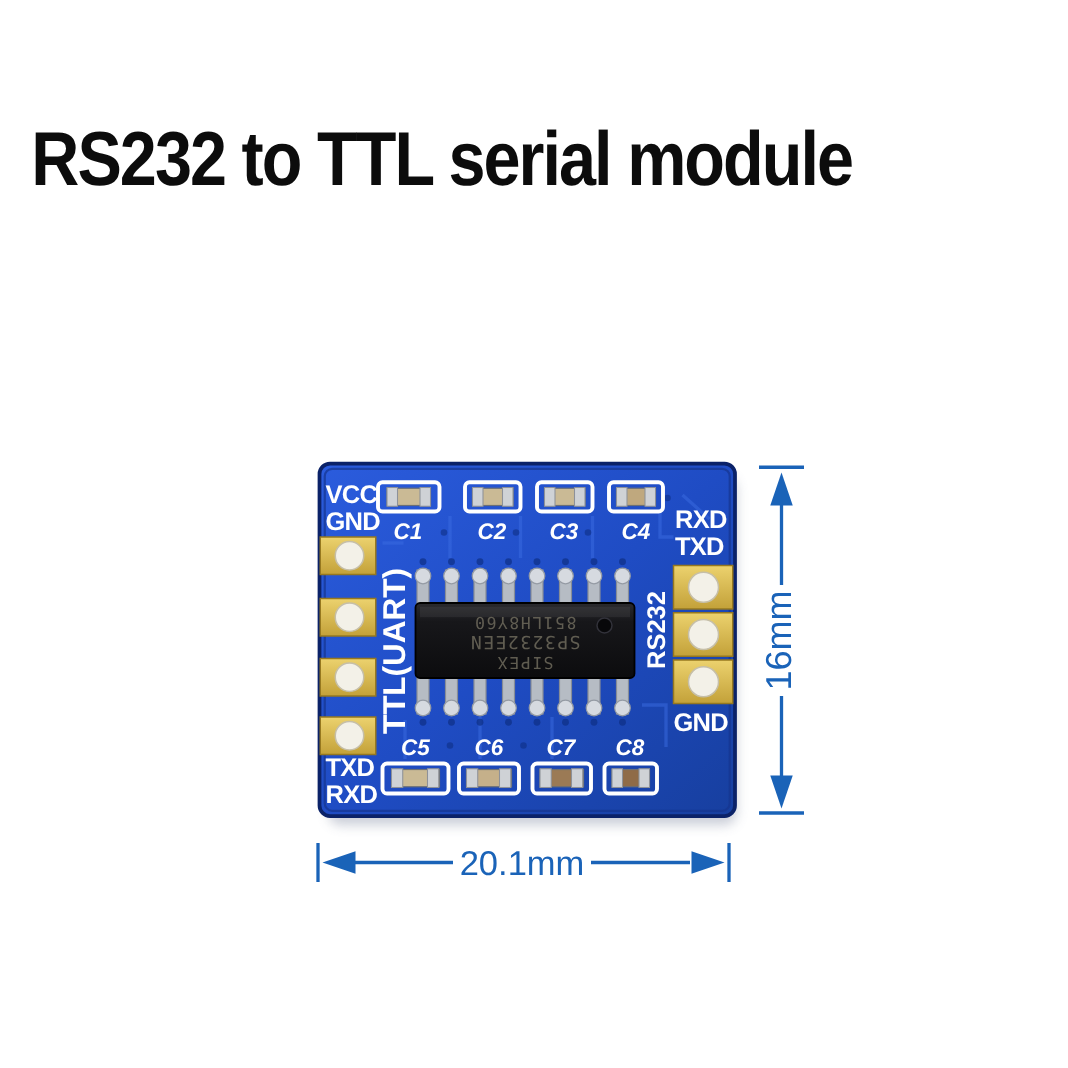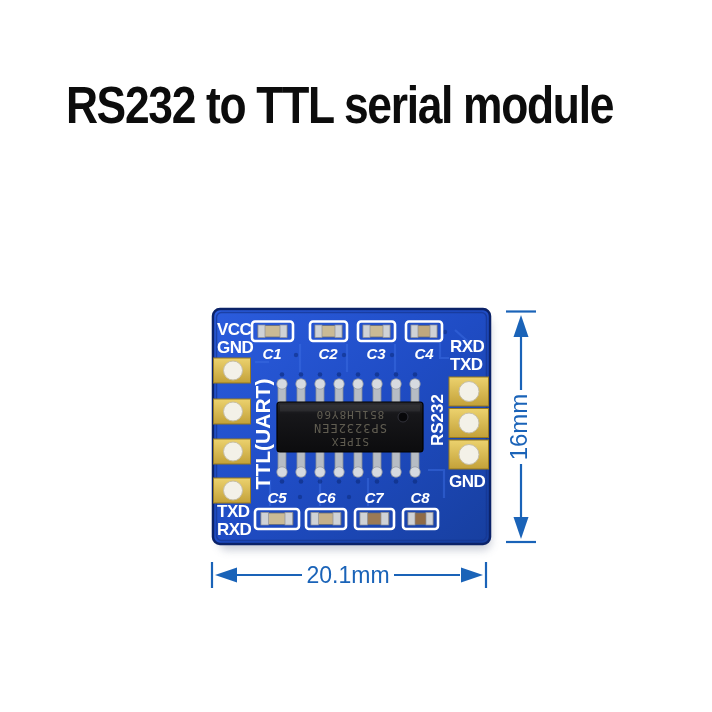--- a/index.html
+++ b/index.html
@@ -2,21 +2,21 @@
 <html><head>
 <meta charset="utf-8">
 <style>
   html,body{margin:0;padding:0;background:#ffffff;}
   .stage{
     position:relative;width:712px;height:712px;background:#ffffff;overflow:hidden;
     font-family:"Liberation Sans",sans-serif;
   }
   .title-wrap{
     position:absolute;top:76px;left:0;width:588px;
-    display:flex;justify-content:center;padding-left:45px;
+    display:flex;justify-content:center;
   }
   .product-title{
     font-family:"Liberation Sans",sans-serif;
     font-weight:700;font-size:51px;color:#0c0c0c;
     letter-spacing:-1.5px;white-space:nowrap;
     transform:scaleX(0.87);transform-origin:center;
   }
   svg text{font-family:"Liberation Sans",sans-serif;}
   .silk{fill:#ffffff;font-weight:700;font-size:17px;letter-spacing:-0.5px;}
   .silk-cap{fill:#ffffff;font-weight:700;font-style:italic;font-size:15px;}

